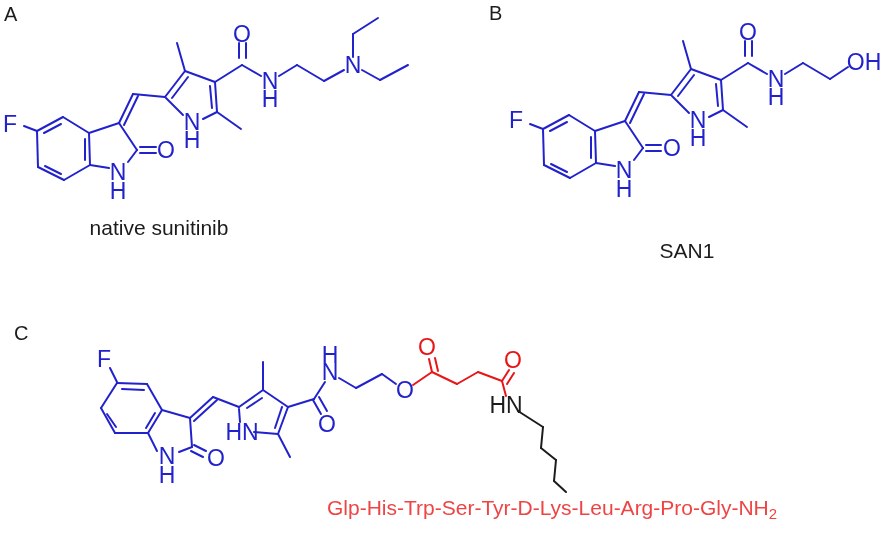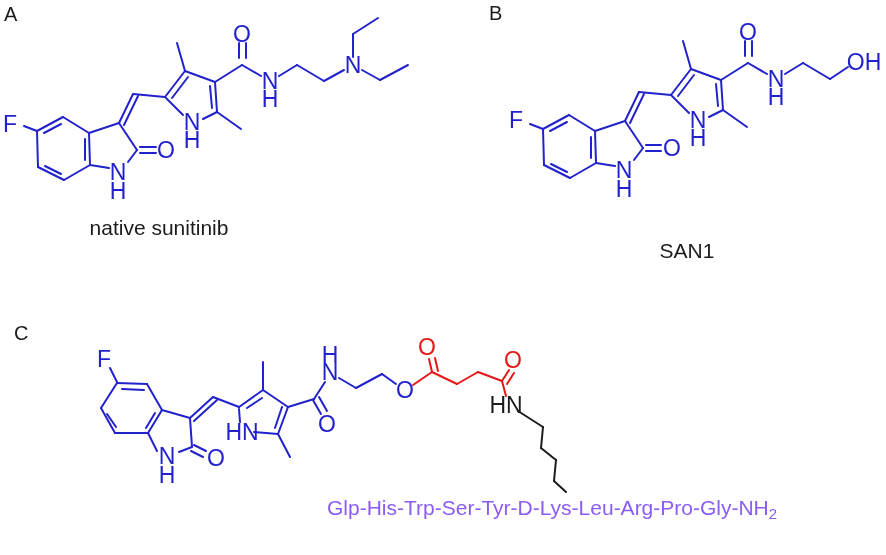--- a/index.html
+++ b/index.html
@@ -27,21 +27,21 @@
     position:absolute;
     font-size:21px;
     color:#1c1c1c;
     transform:translateX(-50%);
     white-space:nowrap;
   }
   .peptide{
     position:absolute;
     left:327px;top:496px;
     font-size:21px;
-    color:#8b5cf6;
+    color:#ef4444;
     white-space:nowrap;
   }
   .peptide .sub{
     font-size:15px;
     vertical-align:-4px;
   }
 </style>
 </head>
 <body>
 

